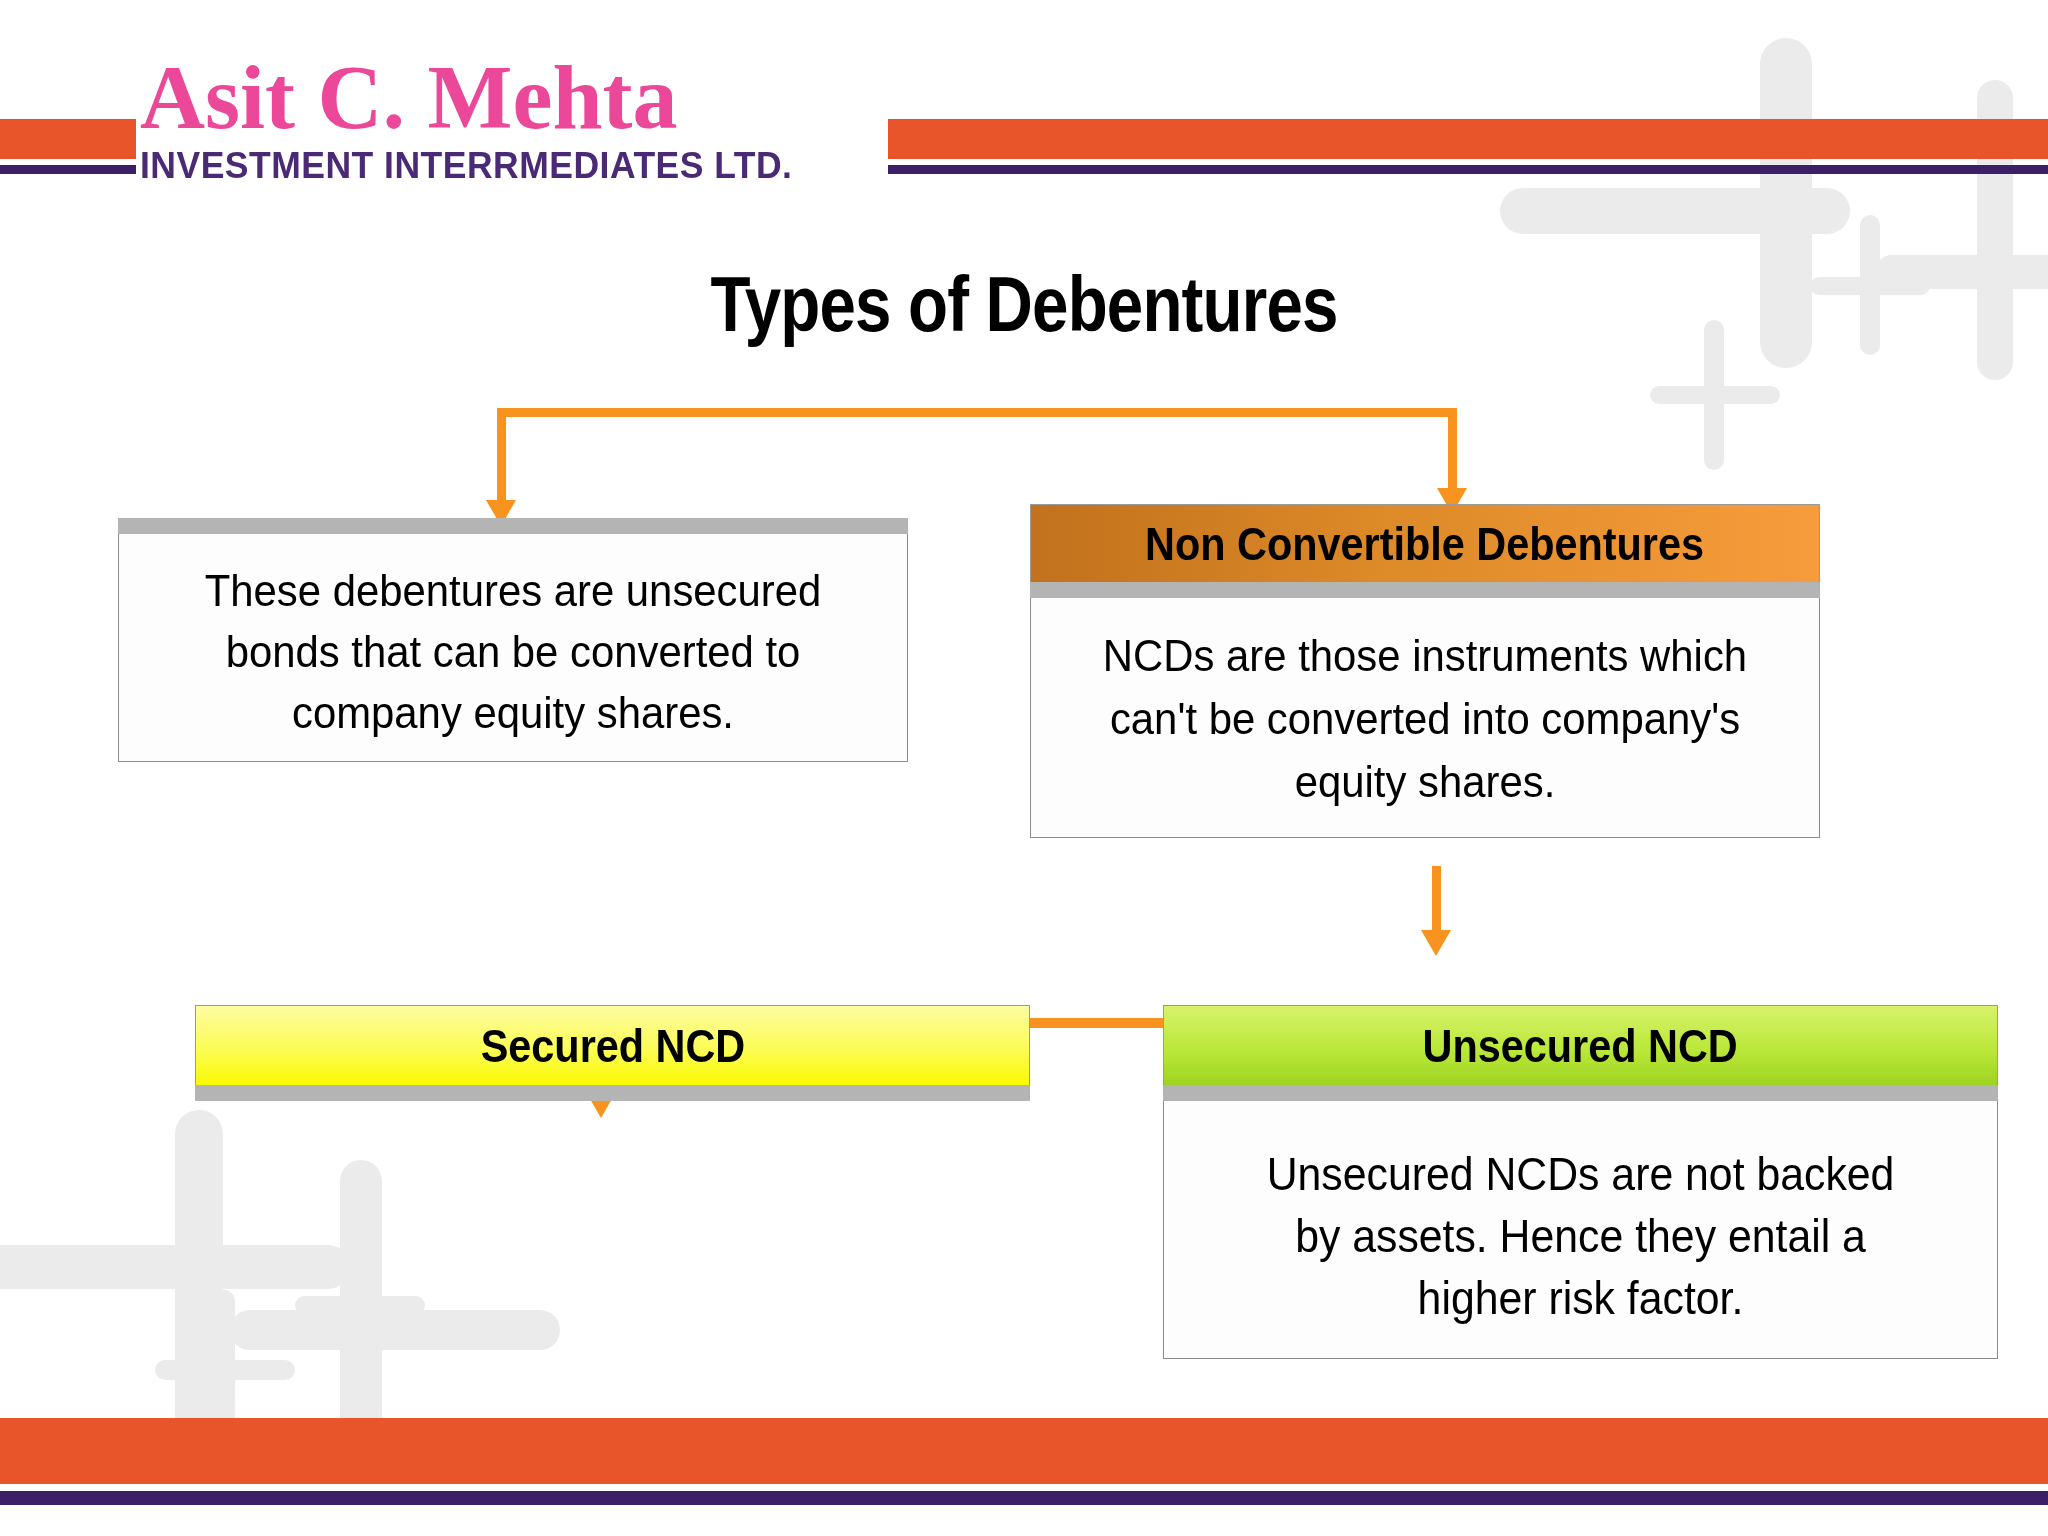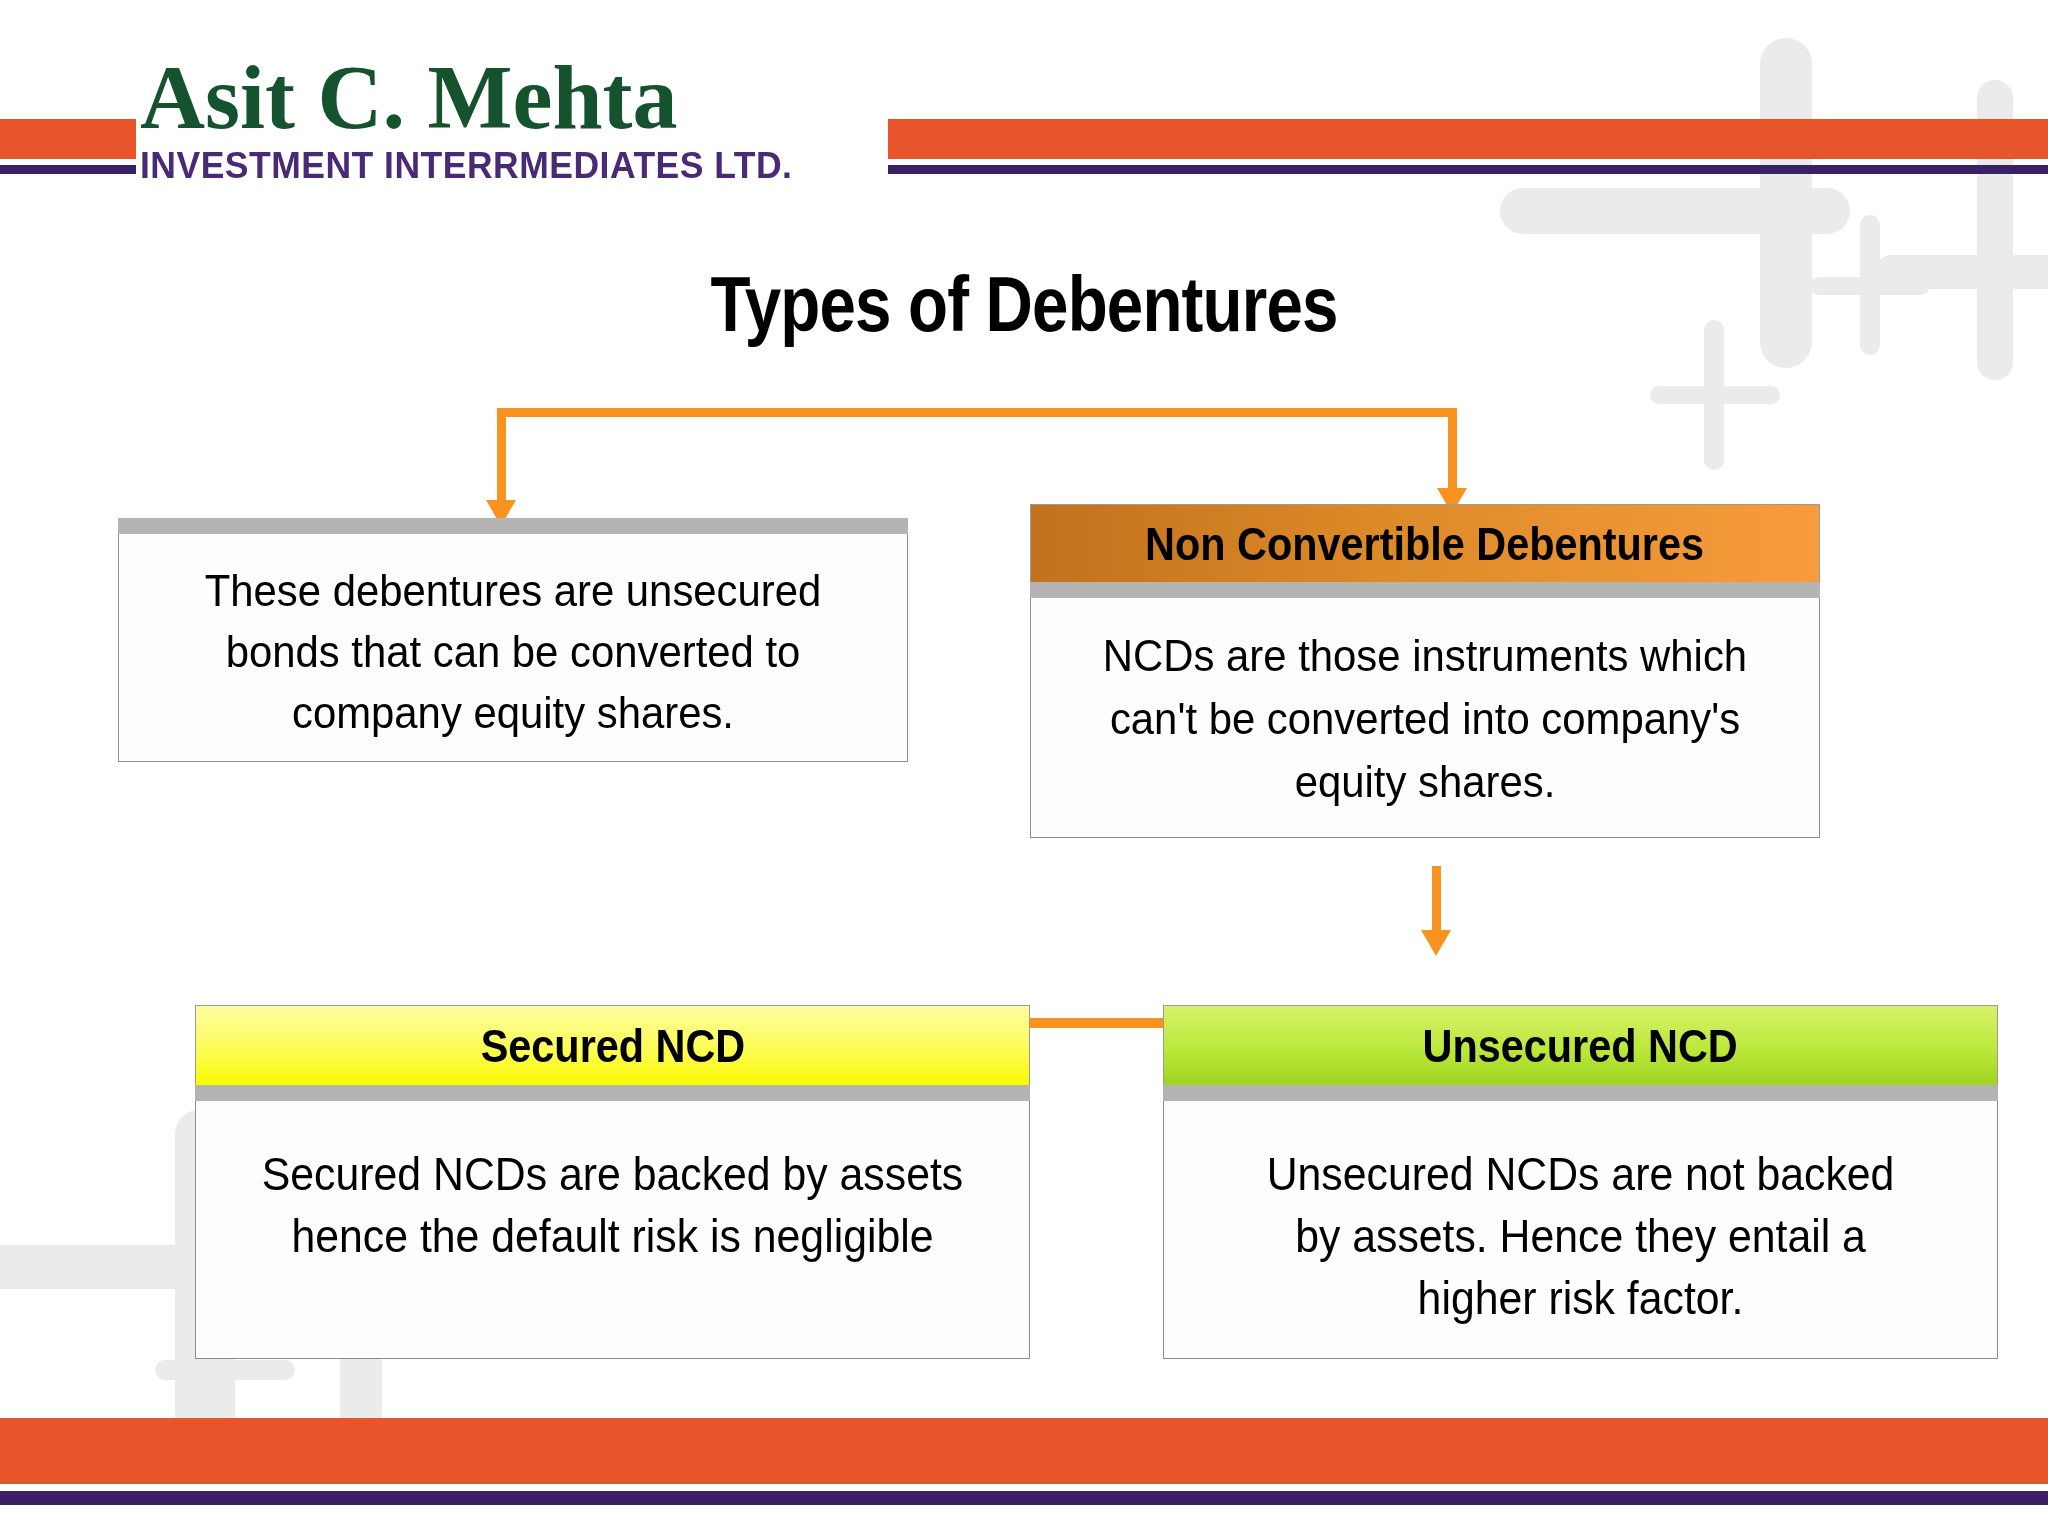--- a/index.html
+++ b/index.html
@@ -50,21 +50,21 @@
     position: absolute;
     left: 140px;
     top: 52px;
     z-index: 4;
   }
   .logo-name {
     font-family: "Liberation Serif", serif;
     font-weight: 700;
     font-size: 90px;
     line-height: 92px;
-    color: #14532d;
+    color: #ec4899;
     letter-spacing: 0px;
     white-space: nowrap;
   }
   .logo-sub {
     font-family: "Liberation Sans", sans-serif;
     font-weight: 700;
     font-size: 37px;
     line-height: 40px;
     color: #4b2a75;
     letter-spacing: 0.5px;
@@ -268,23 +268,20 @@
     <div class="node-body" style="height:240px; padding:26px 14px 0 14px; font-size:45px; line-height:63px;">
       <p>NCDs are those instruments which can't be converted into company's equity shares.</p>
     </div>
   </div>
 
   <div class="node" id="node-secured" style="left:195px; top:1005px; width:835px;">
     <div class="node-head">
       <span>Secured NCD</span>
     </div>
     <div class="node-shadowbar"></div>
-    <div class="node-body" style="height:258px; padding:42px 34px 0 34px; font-size:46px; line-height:62px;">
-      <p>Secured NCDs are backed by assets hence the default risk is negligible</p>
-    </div>
   </div>
 
   <div class="node" id="node-unsecured" style="left:1163px; top:1005px; width:835px;">
     <div class="node-head">
       <span>Unsecured NCD</span>
     </div>
     <div class="node-shadowbar"></div>
     <div class="node-body" style="height:258px; padding:42px 50px 1px 50px; font-size:46px; line-height:62px;">
       <p>Unsecured NCDs are not backed by assets. Hence they entail a higher risk factor.</p>
     </div>

